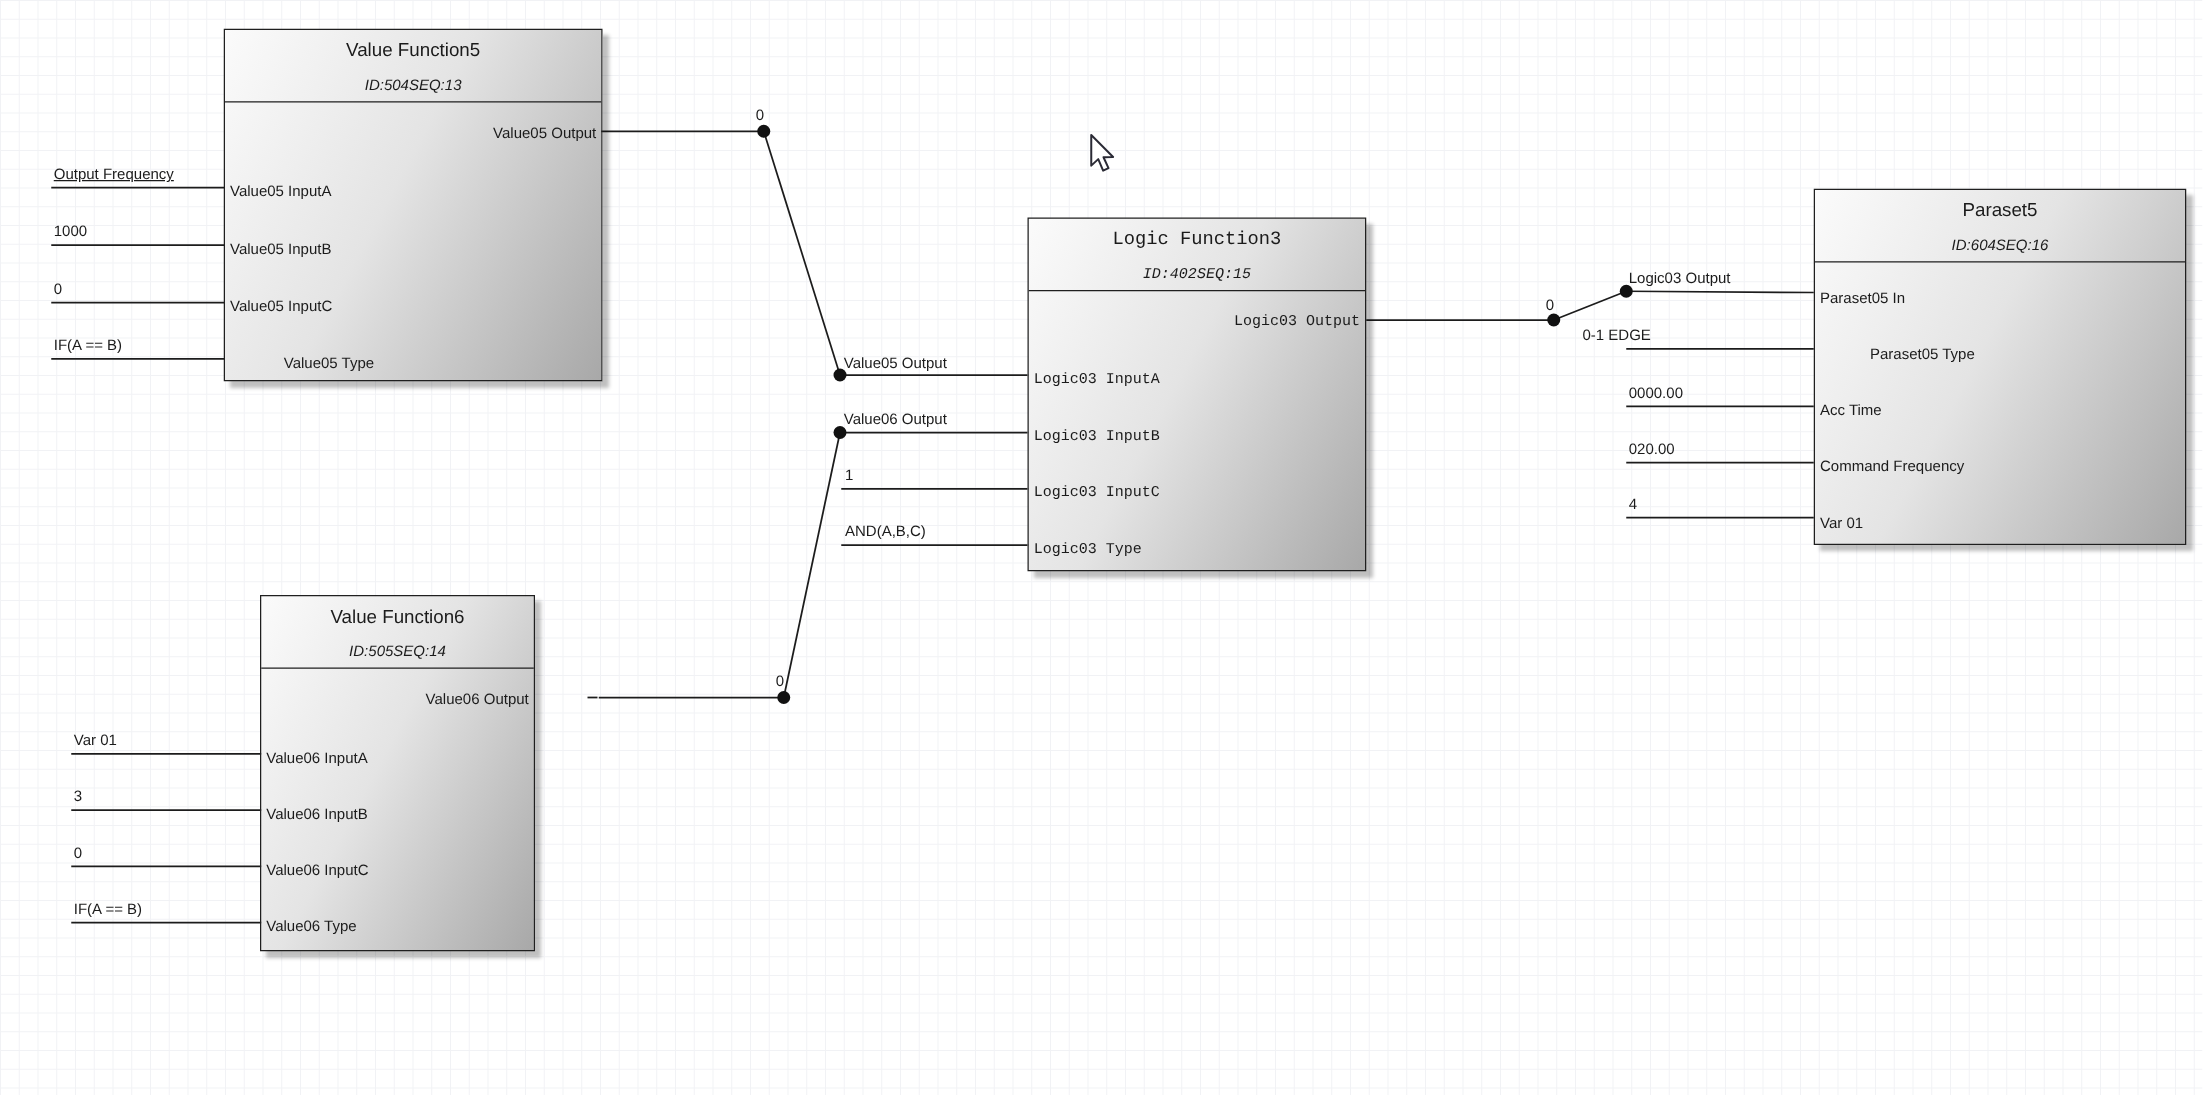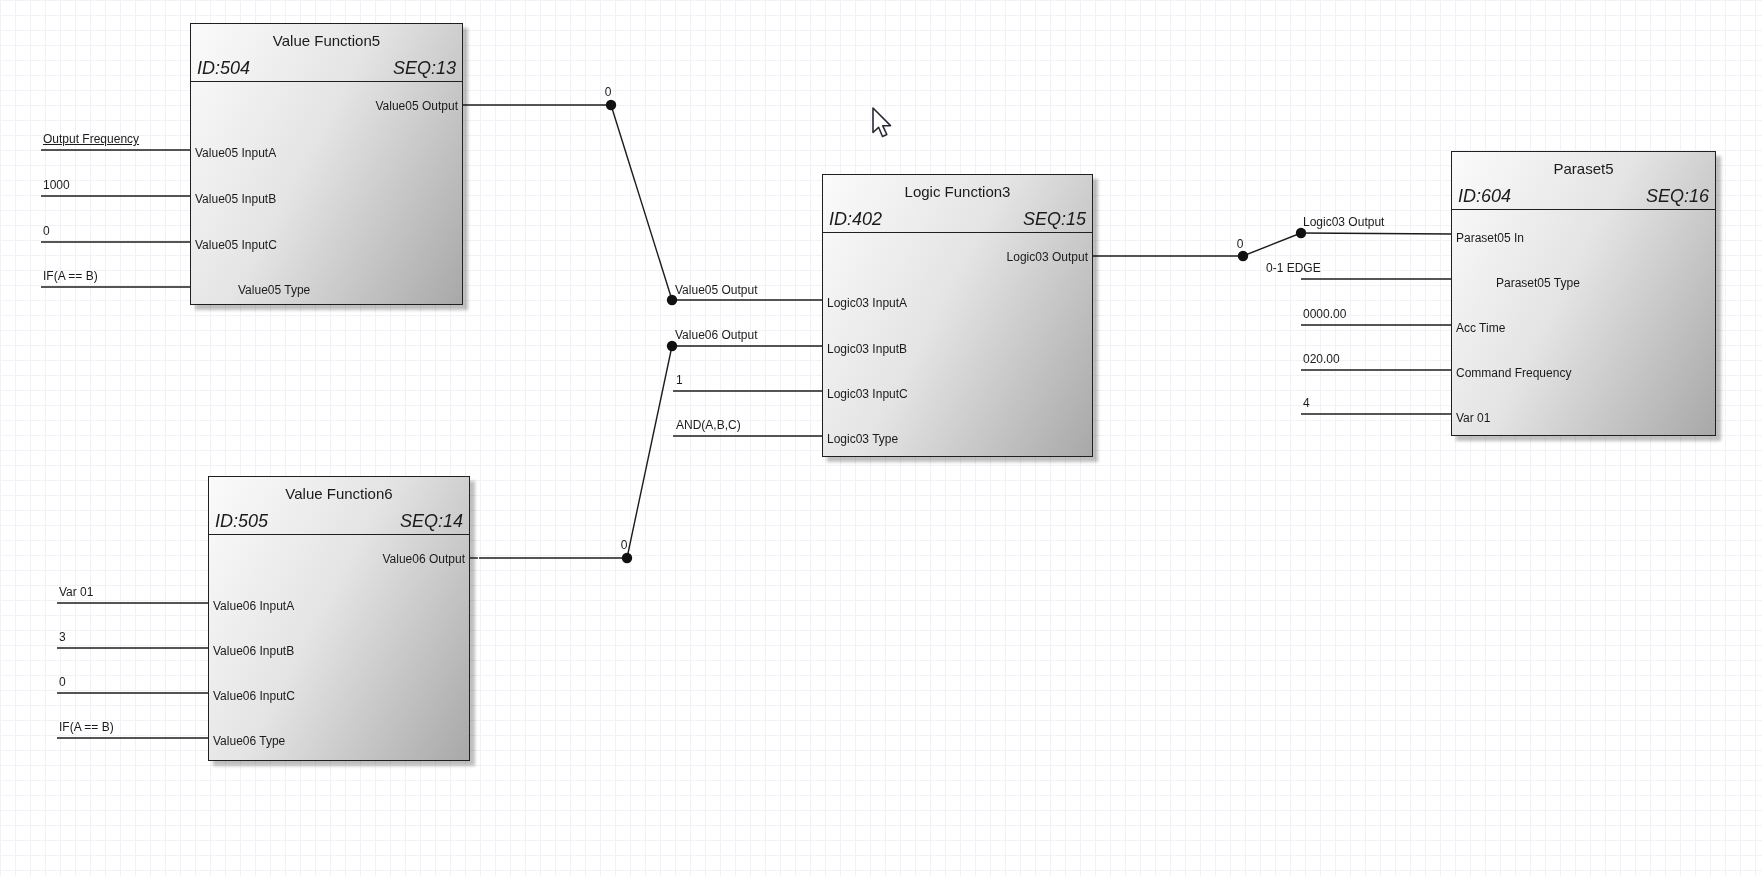--- a/index.html
+++ b/index.html
@@ -14,21 +14,21 @@
   }
   .wire-layer{position:absolute;left:0;top:0;}
   .block{
     position:absolute;
     border:1.5px solid #1f1f1f;
     background:linear-gradient(118deg,#fbfbfb 0%,#e4e4e4 45%,#a8a8a8 100%);
     box-shadow:5px 5px 3px rgba(0,0,0,0.25);
     box-sizing:border-box;
   }
   .block-title{position:absolute;top:9px;left:0;right:0;height:16px;line-height:16px;text-align:center;font-size:15px;}
-  .block-meta{position:absolute;top:36px;left:6px;right:6px;height:16px;line-height:16px;font-size:18px;font-style:italic;display:flex;justify-content:space-between;}
+  .block-meta{position:absolute;top:36px;left:6px;right:6px;height:16px;line-height:16px;font-size:12px;font-style:italic;display:flex;justify-content:center;}
   .block-sep{position:absolute;top:57px;left:0;right:0;height:0;border-top:1.5px solid #1f1f1f;}
   .port{position:absolute;height:16px;line-height:16px;font-size:12px;white-space:nowrap;}
   .port.left{left:4px;text-align:left;}
   .port.right{right:4px;text-align:right;}
   .free-label{position:absolute;height:16px;line-height:16px;font-size:12px;white-space:nowrap;}
   .free-label.center{text-align:center;}
   .cursor{position:absolute;}
 </style>
 </head>
 <body>
@@ -88,63 +88,63 @@
     <g fill="#111111">
       <circle cx="611" cy="105" r="5.2"></circle>
       <circle cx="672" cy="300" r="5.2"></circle>
       <circle cx="672" cy="346" r="5.2"></circle>
       <circle cx="627" cy="558" r="5.2"></circle>
       <circle cx="1243" cy="256" r="5.2"></circle>
       <circle cx="1301" cy="233" r="5.2"></circle>
     </g>
   </svg>
 
-  <div class="block" style="left:190px;top:23px;width:273px;height:282px;">
+  <div class="block" style="left:179px;top:23px;width:303px;height:282px;">
     <div class="block-title">Value Function5</div>
     <div class="block-meta">
       <span>ID:504</span>
       <span>SEQ:13</span>
     </div>
     <div class="block-sep"></div>
     <div class="port right" style="top:74px;">Value05 Output</div>
     <div class="port left" style="top:121px;">Value05 InputA</div>
     <div class="port left" style="top:167px;">Value05 InputB</div>
     <div class="port left" style="top:213px;">Value05 InputC</div>
     <div class="port left" style="top:258px;margin-left:43px;">Value05 Type</div>
   </div>
 
-  <div class="block" style="left:208px;top:476px;width:262px;height:285px;">
+  <div class="block" style="left:208px;top:476px;width:220px;height:285px;">
     <div class="block-title">Value Function6</div>
     <div class="block-meta">
       <span>ID:505</span>
       <span>SEQ:14</span>
     </div>
     <div class="block-sep"></div>
     <div class="port right" style="top:74px;">Value06 Output</div>
     <div class="port left" style="top:121px;">Value06 InputA</div>
     <div class="port left" style="top:166px;">Value06 InputB</div>
     <div class="port left" style="top:211px;">Value06 InputC</div>
     <div class="port left" style="top:256px;">Value06 Type</div>
   </div>
 
-  <div class="block" style="left:822px;top:174px;width:271px;height:283px;">
+  <div class="block" style="left:822px;top:174px;width:271px;height:283px;font-family:Liberation Mono, monospace;">
     <div class="block-title">Logic Function3</div>
     <div class="block-meta">
       <span>ID:402</span>
       <span>SEQ:15</span>
     </div>
     <div class="block-sep"></div>
     <div class="port right" style="top:74px;">Logic03 Output</div>
     <div class="port left" style="top:120px;">Logic03 InputA</div>
     <div class="port left" style="top:166px;">Logic03 InputB</div>
     <div class="port left" style="top:211px;text-align:right;">Logic03 InputC</div>
     <div class="port left" style="top:256px;">Logic03 Type</div>
   </div>
 
-  <div class="block" style="left:1451px;top:151px;width:265px;height:285px;">
+  <div class="block" style="left:1451px;top:151px;width:298px;height:285px;">
     <div class="block-title">Paraset5</div>
     <div class="block-meta">
       <span>ID:604</span>
       <span>SEQ:16</span>
     </div>
     <div class="block-sep"></div>
     <div class="port left" style="top:78px;">Paraset05 In</div>
     <div class="port left" style="top:123px;margin-left:40px;">Paraset05 Type</div>
     <div class="port left" style="top:168px;">Acc Time</div>
     <div class="port left" style="top:213px;">Command Frequency</div>

